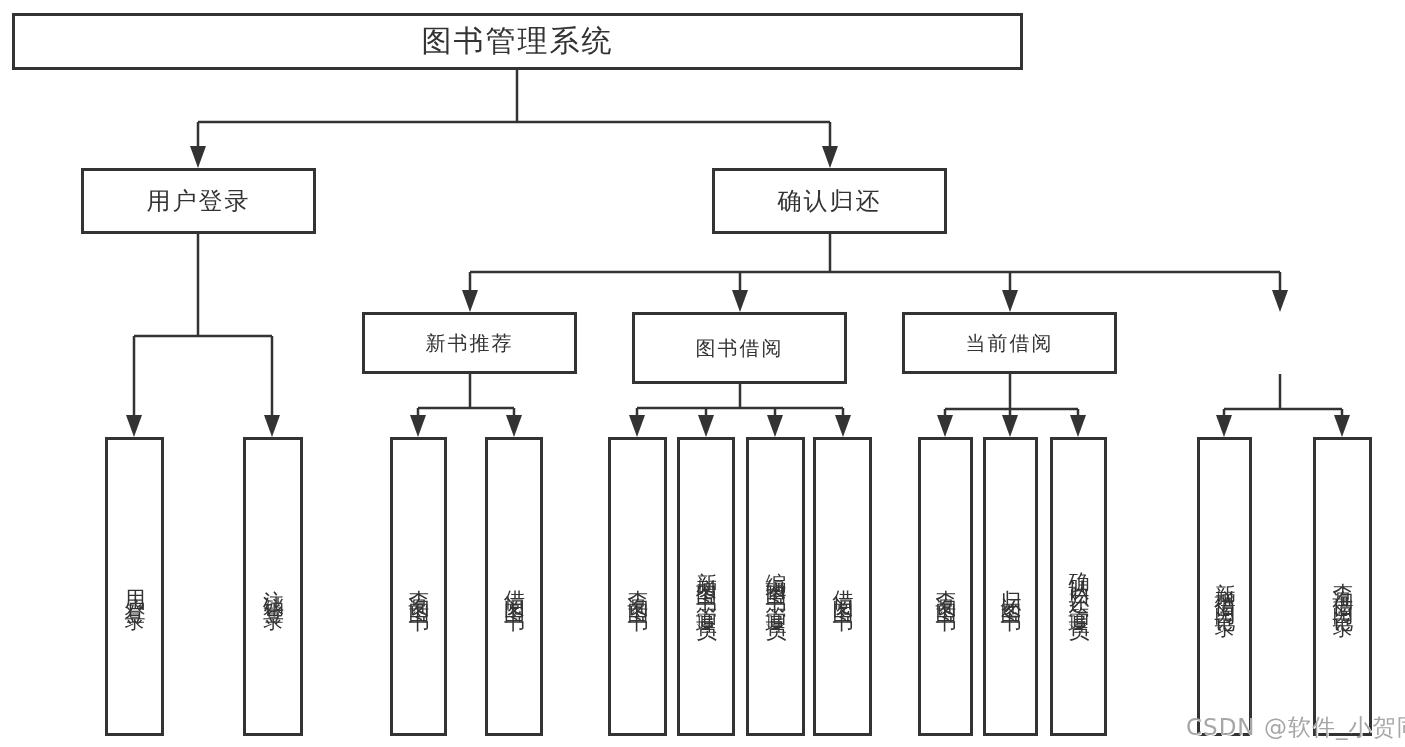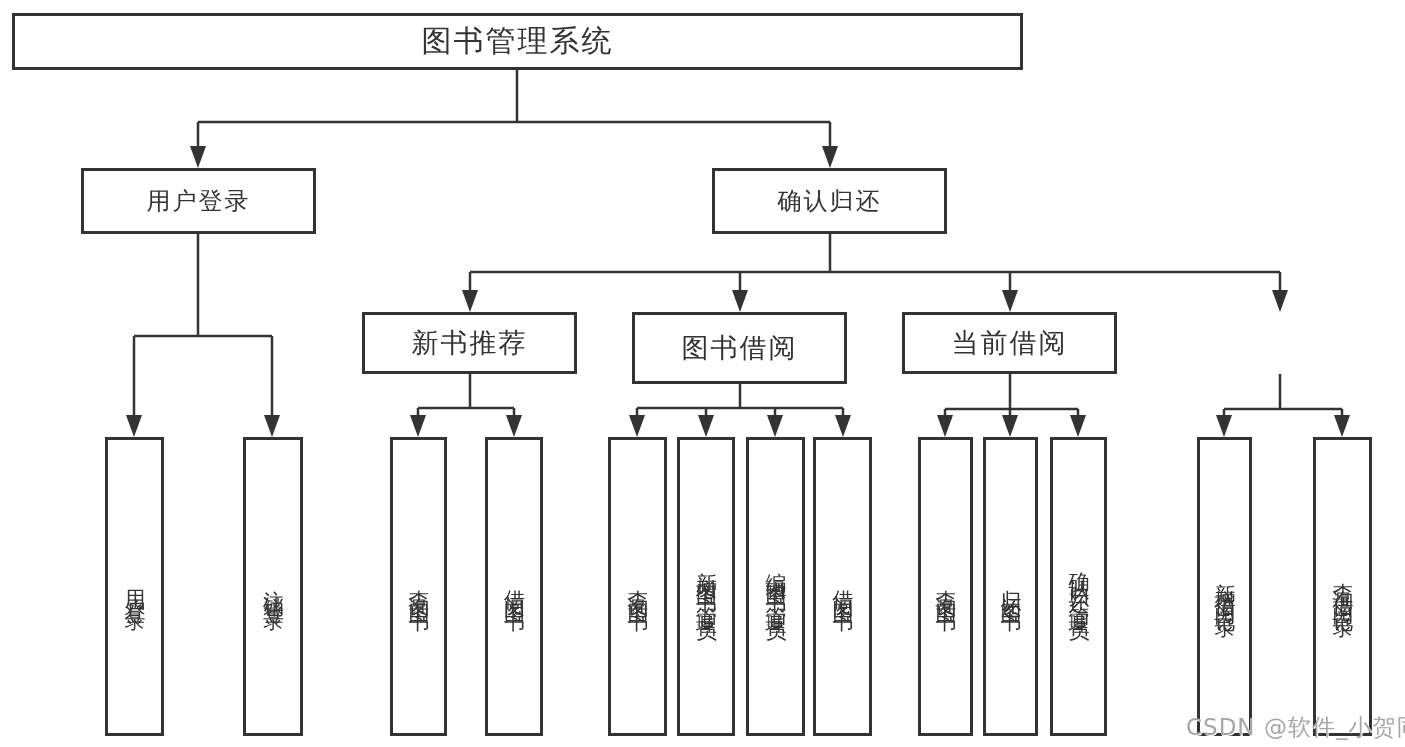--- a/index.html
+++ b/index.html
@@ -19,21 +19,21 @@
     background: #ffffff;
     display: flex;
     align-items: center;
     justify-content: center;
     text-align: center;
     letter-spacing: 2px;
     z-index: 2;
   }
   .root  { font-size: 30px; }
   .lvl2  { font-size: 24px; }
-  .lvl3  { font-size: 27px; }
+  .lvl3  { font-size: 20px; }
   .tall  { top: 437px; height: 299px; }
   .vtext {
     writing-mode: vertical-rl;
     text-orientation: mixed;
     font-size: 21px;
     letter-spacing: 7px;
     line-height: 1;
     white-space: nowrap;
   }
   svg.connectors {

